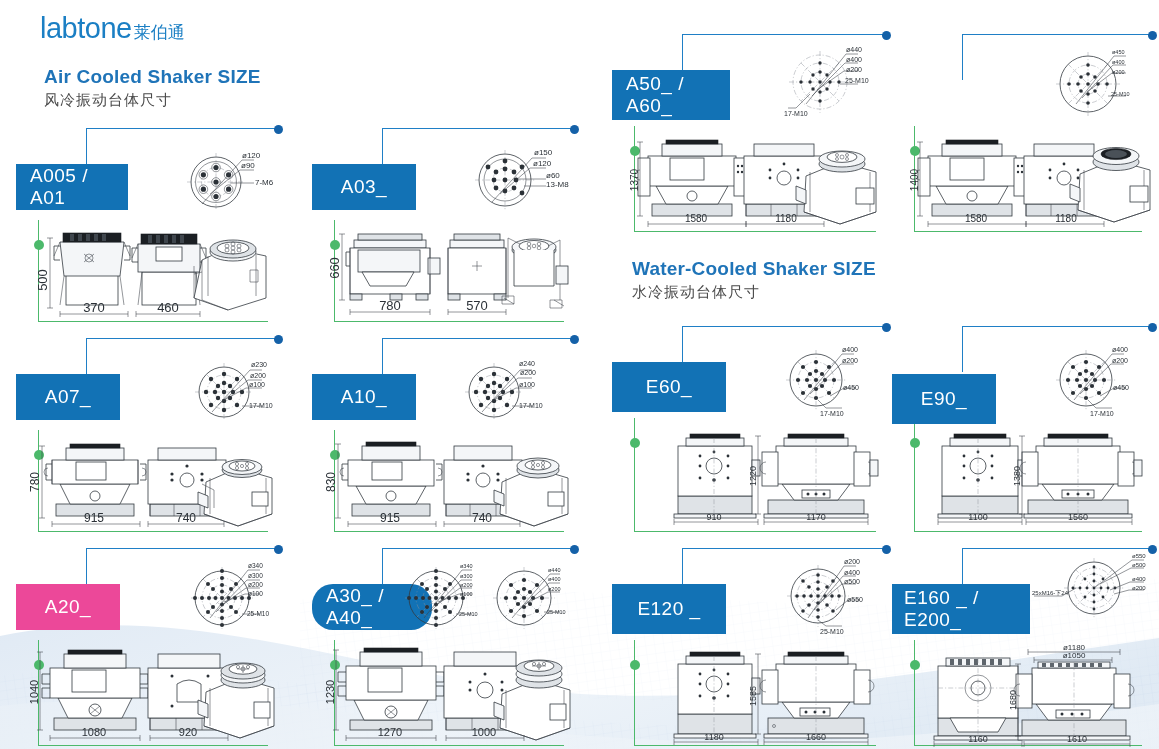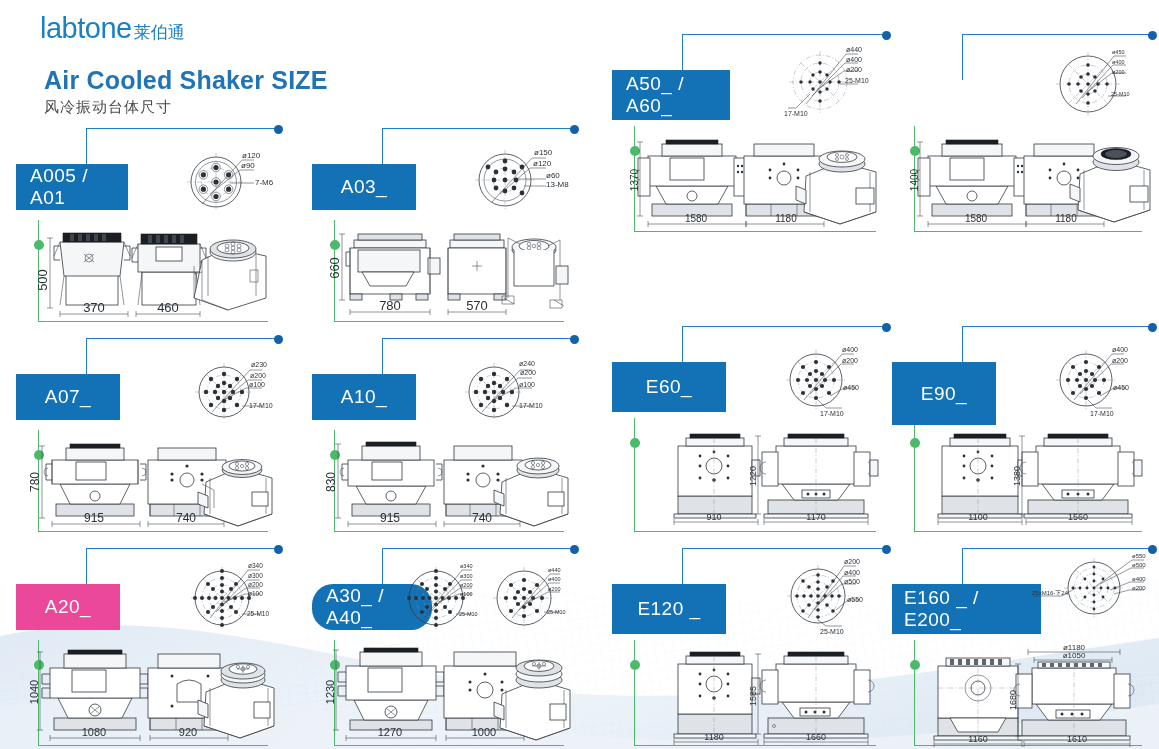--- a/index.html
+++ b/index.html
@@ -20,21 +20,21 @@
   
   .brand { position: absolute; left: 40px; top: 12px; display: flex; align-items: baseline; }
   .brand-latin {
     font-size: 29px; letter-spacing: -0.5px; color: #1b7fc4; font-weight: 400;
   }
   .brand-cjk { font-size: 17px; color: #1b7fc4; margin-left: 2px; letter-spacing: 0px; }
 
   
   .section-head { position: absolute; }
   .section-head .s-en {
-    font-size: 25px; color: #1f74b8; font-weight: bold; letter-spacing: 0.2px;
+    font-size: 19px; color: #1f74b8; font-weight: bold; letter-spacing: 0.2px;
     white-space: nowrap;
   }
   .section-head .s-cn {
     font-size: 15px; color: #4a4a4a; margin-top: 3px; letter-spacing: 1px; white-space: nowrap;
   }
   #head-air  { left: 44px;  top: 66px; }
   #head-water{ left: 632px; top: 258px; }
 
   
   .card { position: absolute; }
@@ -109,20 +109,24 @@
 <div id="page">
 
   <div class="brand">
     <span class="brand-latin" style="color: rgb(27, 127, 196);">labtone</span>
     <span class="brand-cjk" style="color: rgb(27, 127, 196);">莱伯通</span>
   </div>
 
   <div class="section-head" id="head-air">
     <div class="s-en" style="color: rgb(31, 116, 184);">Air Cooled Shaker SIZE</div>
     <div class="s-cn" style="color: rgb(74, 74, 74);">风冷振动台体尺寸</div>
+  </div>
+  <div class="section-head" id="head-water">
+    <div class="s-en" style="color: rgb(31, 116, 184);">Water-Cooled Shaker  SIZE</div>
+    <div class="s-cn" style="color: rgb(74, 74, 74);">水冷振动台体尺寸</div>
   </div>
 
   <div class="card" style="left:8px; top:128px; width:270px; height:194px;">
     <div class="blue-frame" style="border-color: rgb(31, 127, 198);">
       <span class="blue-dot" style="background: rgb(20, 97, 168);"></span>
     </div>
     <div class="green-frame" style="border-color: rgb(76, 185, 107);">
       <span class="green-dot" style="background: rgb(76, 185, 107);"></span>
     </div>
     <div class="label-box" style="width: 112px; height: 46px; background: rgb(18, 114, 181); color: rgb(255, 255, 255);">A005 / A01</div>
@@ -1106,21 +1110,21 @@
     </div>
   </div>
 
   <div class="card" style="left:884px; top:326px; width:268px; height:206px;">
     <div class="blue-frame" style="border-color: rgb(31, 127, 198);">
       <span class="blue-dot" style="background: rgb(20, 97, 168);"></span>
     </div>
     <div class="green-frame" style="border-color: rgb(76, 185, 107);">
       <span class="green-dot" style="background: rgb(76, 185, 107);"></span>
     </div>
-    <div class="label-box" style="width: 104px; height: 63px; background: rgb(18, 114, 181); color: rgb(255, 255, 255);">E90_</div>
+    <div class="label-box" style="width: 104px; height: 50px; background: rgb(18, 114, 181); color: rgb(255, 255, 255); margin-top: 12px;">E90_</div>
 
     <div class="top-dwg" style="left:168px; top:12px;">
       <svg width="100" height="82" viewBox="0 0 100 82">
         <circle cx="34" cy="42" r="26" class="ln"></circle>
         <circle cx="34" cy="42" r="18" class="lnc"></circle>
         <circle cx="34" cy="42" r="9" class="lnc"></circle>
         <path d="M4 42 H64 M34 12 V72" class="lnc"></path>
         <path d="M15 23 L53 61 M53 23 L15 61" class="lnc"></path>
         <g class="dot-h">
           <circle cx="34" cy="42" r="2.1"></circle>
@@ -1313,21 +1317,21 @@
     </div>
   </div>
 
   <div class="card" style="left:884px; top:548px; width:268px; height:198px;">
     <div class="blue-frame" style="border-color: rgb(31, 127, 198);">
       <span class="blue-dot" style="background: rgb(20, 97, 168);"></span>
     </div>
     <div class="green-frame" style="border-color: rgb(76, 185, 107);">
       <span class="green-dot" style="background: rgb(76, 185, 107);"></span>
     </div>
-    <div class="label-box" style="width: 149px; height: 50px; background: rgb(18, 114, 181); color: rgb(255, 255, 255); padding-left: 12px;">E160 _ / E200_</div>
+    <div class="label-box" style="width: 138px; height: 50px; background: rgb(18, 114, 181); color: rgb(255, 255, 255); padding-left: 12px;">E160 _ / E200_</div>
 
     <div class="top-dwg" style="left:148px; top:2px;">
       <svg width="120" height="74" viewBox="0 0 120 74">
         <circle cx="62" cy="38" r="26" class="ln"></circle>
         <circle cx="62" cy="38" r="20" class="lnc"></circle>
         <circle cx="62" cy="38" r="14" class="lnc"></circle>
         <circle cx="62" cy="38" r="7" class="lnc"></circle>
         <path d="M32 38 H92 M62 8 V68" class="lnc"></path>
         <path d="M43 19 L81 57 M81 19 L43 57" class="lnc"></path>
         <g class="dot-h">

